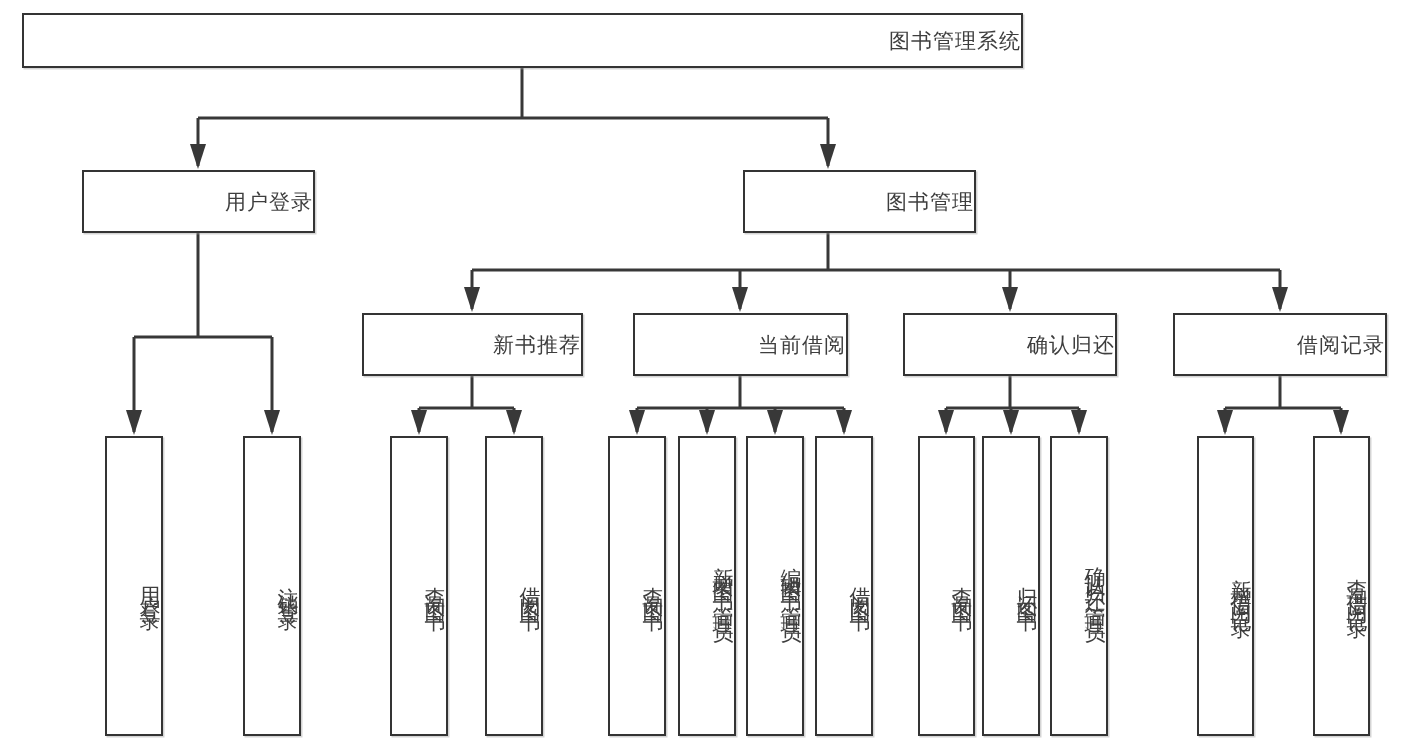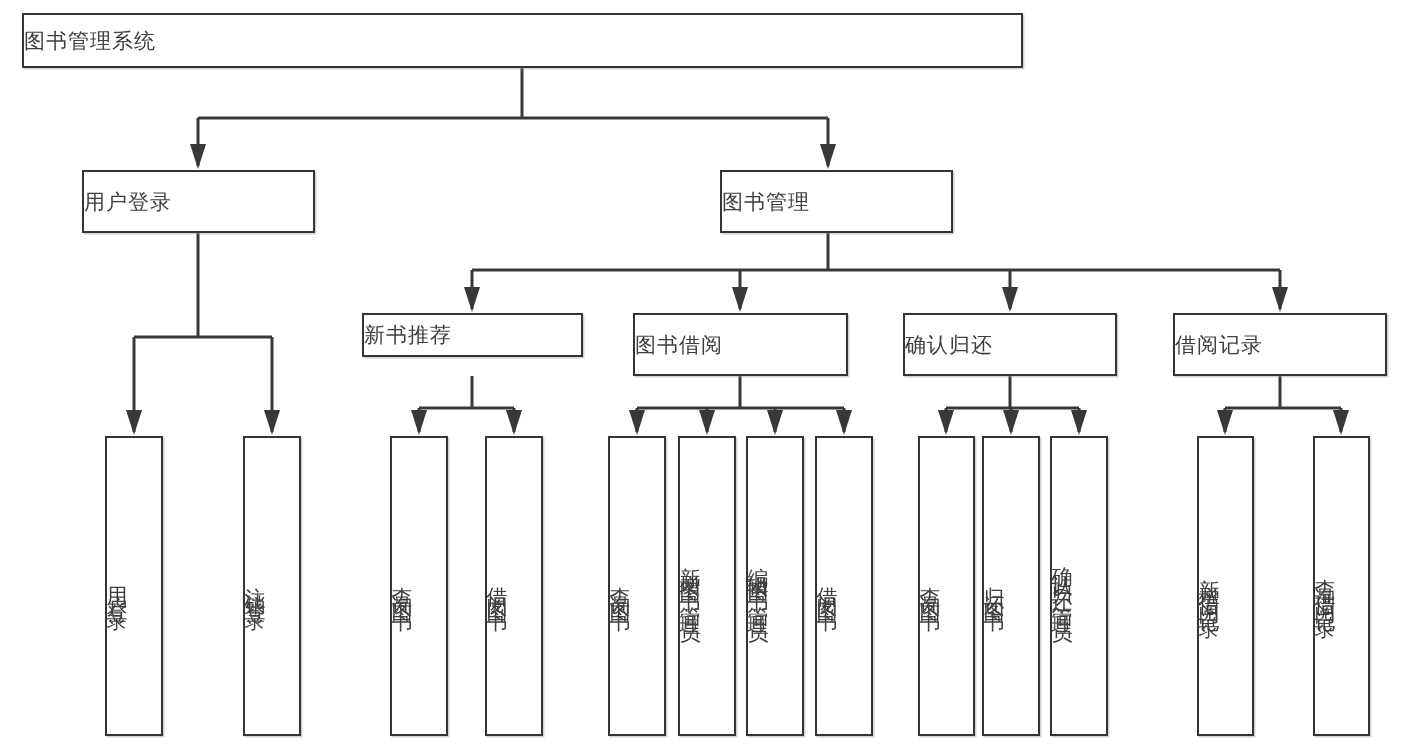--- a/index.html
+++ b/index.html
@@ -24,21 +24,21 @@
     z-index: 1;
   }
   .node {
     position: absolute;
     box-sizing: border-box;
     background: #ffffff;
     border: 2.5px solid #343434;
     color: #3e3e3e;
     display: flex;
     align-items: center;
-    justify-content: flex-start;
+    justify-content: flex-end;
     z-index: 2;
     box-shadow: 1.5px 1.5px 0 rgba(160,160,160,0.45);
   }
   .node .lbl {
     white-space: nowrap;
   }
   .node.h .lbl {
     font-size: 21px;
     letter-spacing: 1px;
   }
@@ -100,34 +100,34 @@
       </div>
       <div class="node h" style="left: 82px; top: 170px; width: 233px; height: 63px; border-color: rgb(52, 52, 52); color: rgb(62, 62, 62); background: rgb(255, 255, 255);">
         <span class="lbl">用户登录</span>
       </div>
       <div class="node v" style="left: 105px; top: 436px; width: 58px; height: 300px; border-color: rgb(52, 52, 52); color: rgb(62, 62, 62); background: rgb(255, 255, 255);">
         <span class="lbl">用户登录</span>
       </div>
       <div class="node v" style="left: 243px; top: 436px; width: 58px; height: 300px; border-color: rgb(52, 52, 52); color: rgb(62, 62, 62); background: rgb(255, 255, 255);">
         <span class="lbl">注销登录</span>
       </div>
-      <div class="node h" style="left: 720px; top: 170px; width: 233px; height: 63px; border-color: rgb(52, 52, 52); color: rgb(62, 62, 62); background: rgb(255, 255, 255);">
+      <div class="node h" style="left: 743px; top: 170px; width: 233px; height: 63px; border-color: rgb(52, 52, 52); color: rgb(62, 62, 62); background: rgb(255, 255, 255);">
         <span class="lbl">图书管理</span>
       </div>
-      <div class="node h" style="left: 362px; top: 313px; width: 221px; height: 44px; border-color: rgb(52, 52, 52); color: rgb(62, 62, 62); background: rgb(255, 255, 255);">
+      <div class="node h" style="left: 362px; top: 313px; width: 221px; height: 63px; border-color: rgb(52, 52, 52); color: rgb(62, 62, 62); background: rgb(255, 255, 255);">
         <span class="lbl">新书推荐</span>
       </div>
       <div class="node v" style="left: 390px; top: 436px; width: 58px; height: 300px; border-color: rgb(52, 52, 52); color: rgb(62, 62, 62); background: rgb(255, 255, 255);">
         <span class="lbl">查询图书</span>
       </div>
       <div class="node v" style="left: 485px; top: 436px; width: 58px; height: 300px; border-color: rgb(52, 52, 52); color: rgb(62, 62, 62); background: rgb(255, 255, 255);">
         <span class="lbl">借阅图书</span>
       </div>
       <div class="node h" style="left: 633px; top: 313px; width: 215px; height: 63px; border-color: rgb(52, 52, 52); color: rgb(62, 62, 62); background: rgb(255, 255, 255);">
-        <span class="lbl">图书借阅</span>
+        <span class="lbl">当前借阅</span>
       </div>
       <div class="node v" style="left: 608px; top: 436px; width: 58px; height: 300px; border-color: rgb(52, 52, 52); color: rgb(62, 62, 62); background: rgb(255, 255, 255);">
         <span class="lbl">查询图书</span>
       </div>
       <div class="node v" style="left: 678px; top: 436px; width: 58px; height: 300px; border-color: rgb(52, 52, 52); color: rgb(62, 62, 62); background: rgb(255, 255, 255);">
         <span class="lbl">新增图书（管理员）</span>
       </div>
       <div class="node v" style="left: 746px; top: 436px; width: 58px; height: 300px; border-color: rgb(52, 52, 52); color: rgb(62, 62, 62); background: rgb(255, 255, 255);">
         <span class="lbl">编辑图书（管理员）</span>
       </div>

